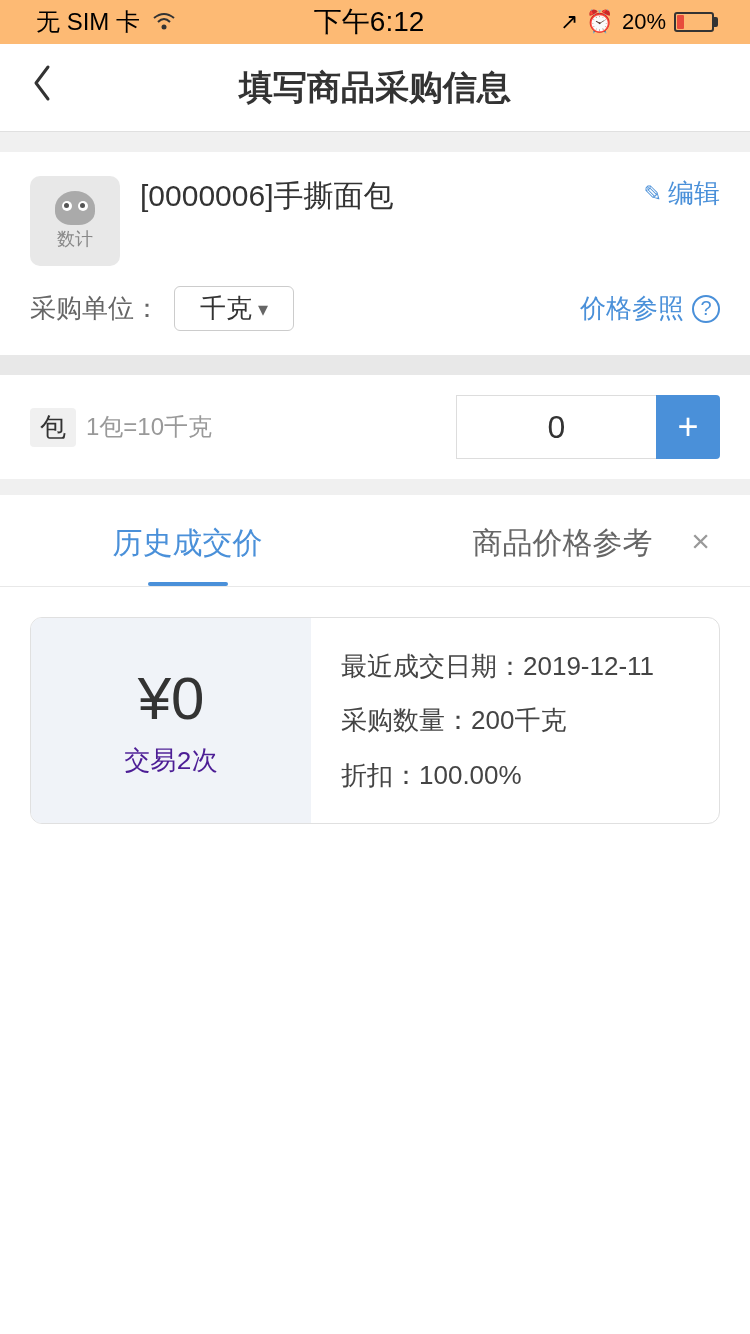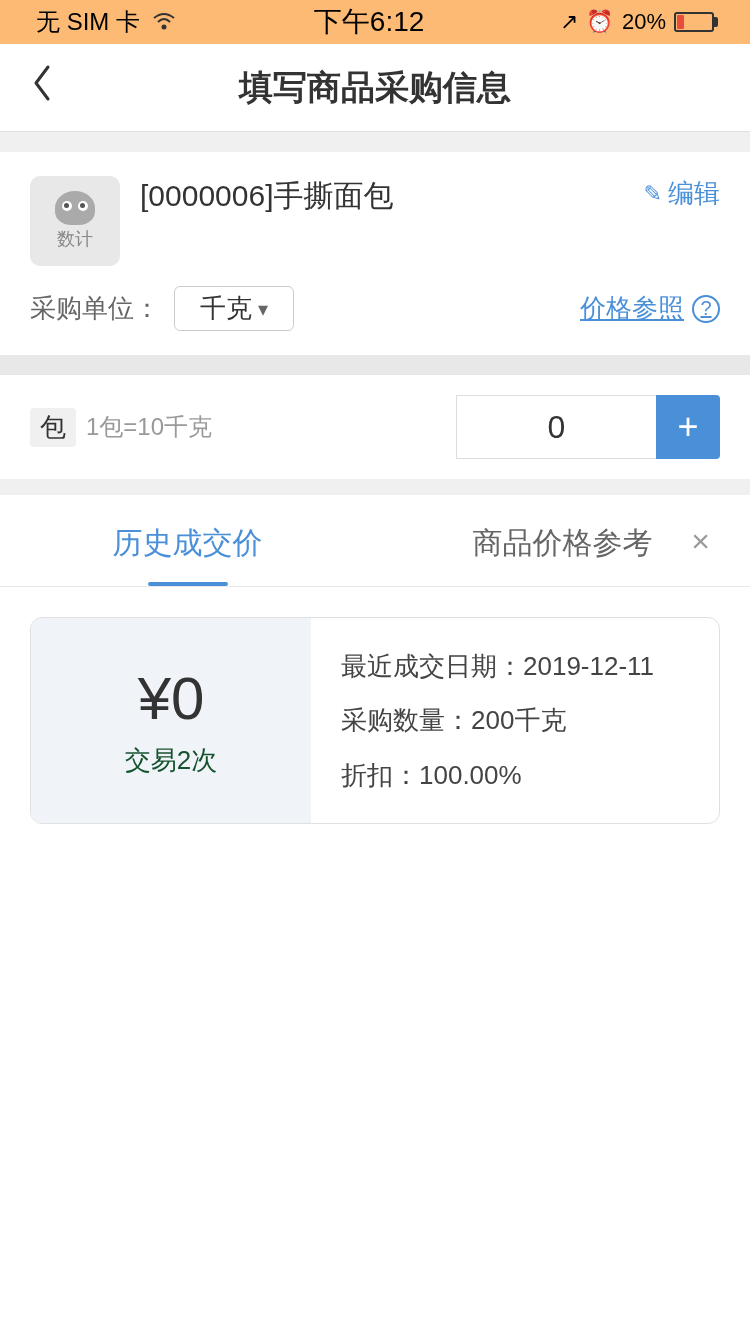--- a/index.html
+++ b/index.html
@@ -208,21 +208,20 @@
       font-size: 20px;
       color: #666;
     }
     .price-ref-link {
       display: flex;
       align-items: center;
       gap: 8px;
       color: #4a90d9;
       font-size: 26px;
       cursor: pointer;
-      text-decoration: underline;
     }
     .help-circle {
       width: 28px;
       height: 28px;
       border: 2px solid #4a90d9;
       border-radius: 50%;
       display: flex;
       align-items: center;
       justify-content: center;
       font-size: 20px;
@@ -346,22 +345,23 @@
       justify-content: center;
       padding: 40px 20px;
     }
     .price-amount {
       font-size: 60px;
       color: #333;
       font-weight: 300;
     }
     .price-times {
       font-size: 26px;
-      color: #14532d;
+      color: #4c1d95;
       margin-top: 10px;
+      font-family: Liberation Mono, monospace;
     }
     .price-card-right {
       flex: 1;
       padding: 30px 30px;
       display: flex;
       flex-direction: column;
       justify-content: center;
       gap: 18px;
     }
     .price-detail-row {

